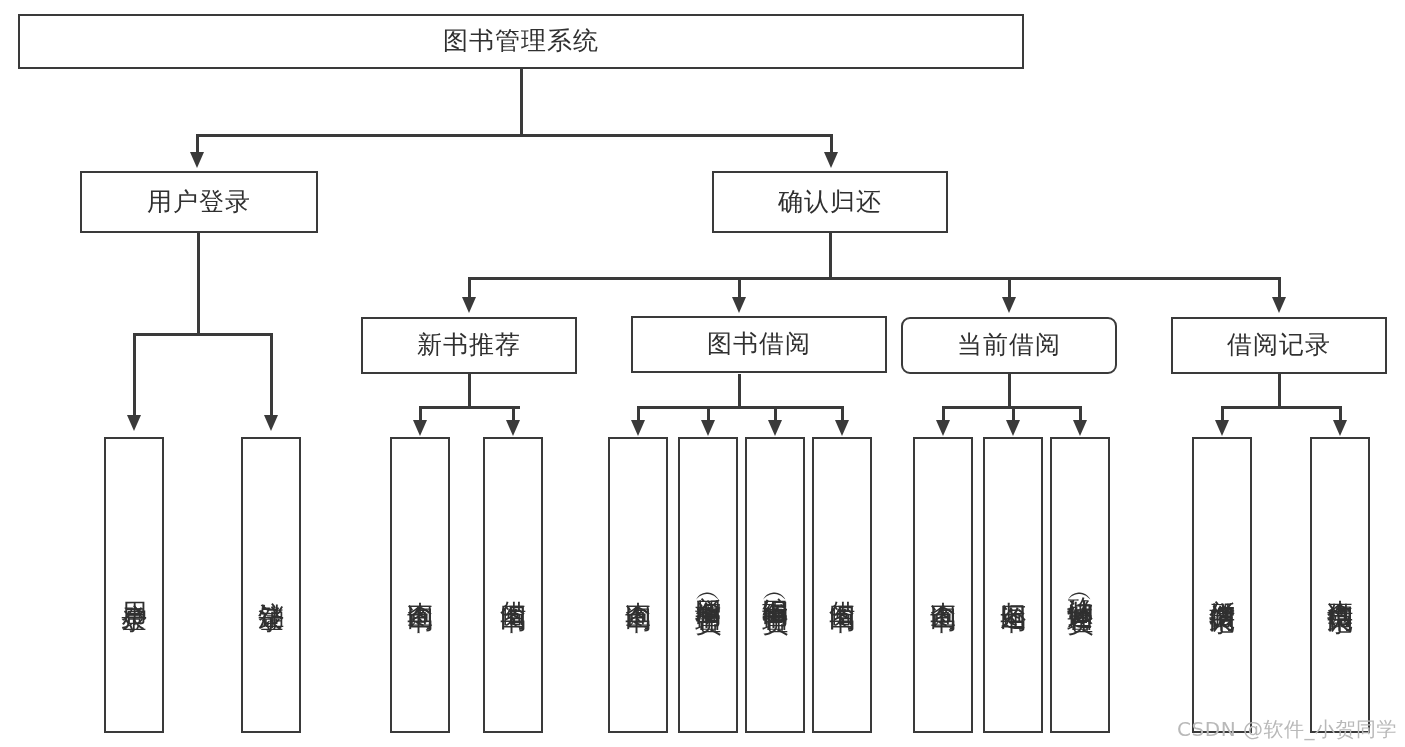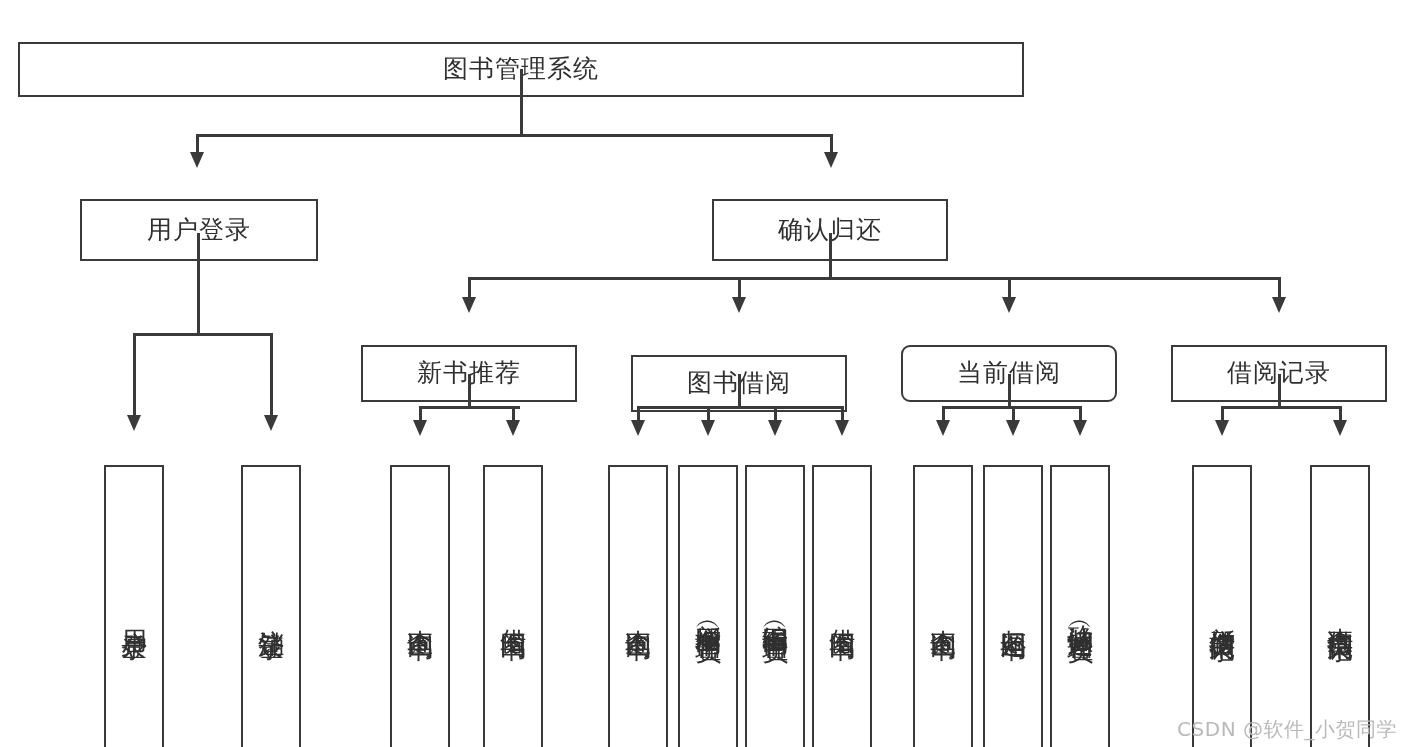--- a/index.html
+++ b/index.html
@@ -16,21 +16,20 @@
   }
   
   .node{
     position:absolute;
     box-sizing:border-box;
     background:#ffffff;
     border:2.5px solid #3a3a3a;
     display:flex;
     align-items:center;
     justify-content:center;
-    margin-top:28px;
   }
   .node .label{
     font-size:25px;
     line-height:1.15;
     letter-spacing:1px;
     color:#303030;
     white-space:nowrap;
   }
   
   .node.leaf{
@@ -114,21 +113,21 @@
   <div class="vline" style="left:738px;top:277px;height:22px;"></div>
   <div class="arrow" style="left:732px;top:297px;"></div>
   <div class="vline" style="left:1008px;top:277px;height:22px;"></div>
   <div class="arrow" style="left:1002px;top:297px;"></div>
   <div class="vline" style="left:1278px;top:277px;height:22px;"></div>
   <div class="arrow" style="left:1272px;top:297px;"></div>
 
   <div class="node" style="left:361px;top:317px;width:216px;height:57px;">
     <span class="label">新书推荐</span>
   </div>
-  <div class="node" style="left:631px;top:327px;width:216px;height:57px;">
+  <div class="node" style="left:631px;top:316px;width:256px;height:57px;">
     <span class="label">图书借阅</span>
   </div>
   <div class="node" style="left:901px;top:317px;width:216px;height:57px;border-radius:9px;">
     <span class="label">当前借阅</span>
   </div>
   <div class="node" style="left:1171px;top:317px;width:216px;height:57px;">
     <span class="label">借阅记录</span>
   </div>
 
   <div class="vline" style="left:468px;top:374px;height:33px;"></div>

